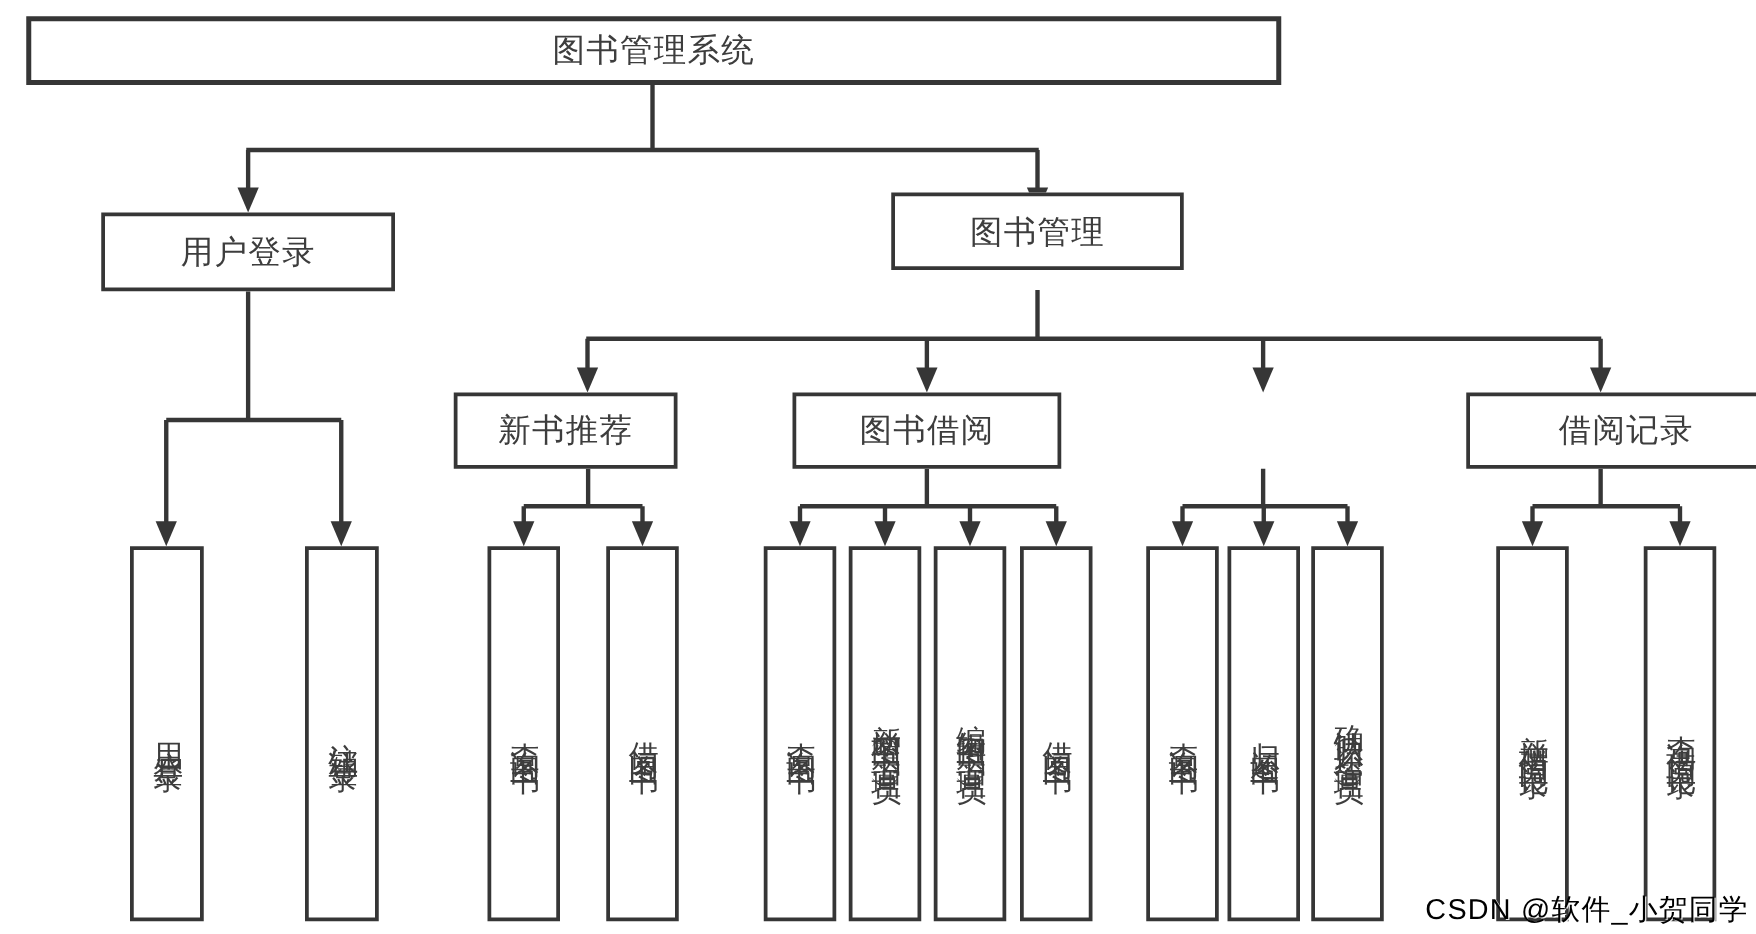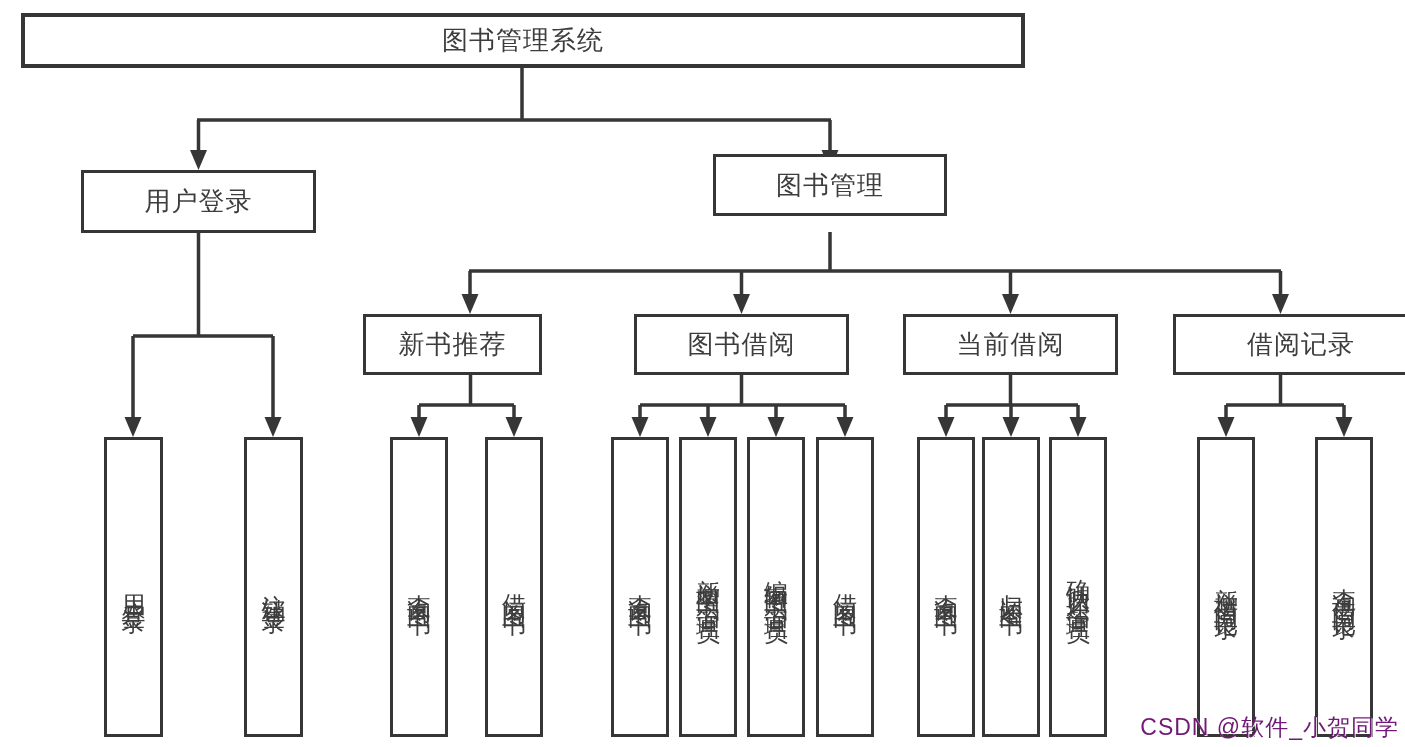--- a/index.html
+++ b/index.html
@@ -28,21 +28,21 @@
     text-orientation:mixed;
     font-size:24px;
     letter-spacing:6px;
     line-height:1;
     white-space:nowrap;
   }
   .watermark{
     position:absolute;
     right:6px;bottom:4px;
     font-size:23px;
-    color:#701a75;
+    color:#000000;
     letter-spacing:1px;
     z-index:5;
     text-shadow:1px 1px 0 rgba(255,255,255,0.85);
     white-space:nowrap;
     margin-top:21px;
   }
 </style>
 </head>
 <body>
 
@@ -91,21 +91,20 @@
     </g>
   </svg>
 
   <div class="box h" style="left:21px;top:13px;width:1004px;height:55px;border-width:4px;">图书管理系统</div>
 
   <div class="box h" style="left:81px;top:170px;width:235px;height:63px;">用户登录</div>
   <div class="box h" style="left:713px;top:154px;width:234px;height:62px;">图书管理</div>
 
   <div class="box h" style="left:363px;top:314px;width:179px;height:61px;">新书推荐</div>
   <div class="box h" style="left:634px;top:314px;width:215px;height:61px;">图书借阅</div>
-  <div class="box h" style="left:903px;top:314px;width:215px;height:61px;">当前借阅</div>
   <div class="box h" style="left:1173px;top:314px;width:256px;height:61px;">借阅记录</div>
 
   <div class="box v" style="left:104px;top:437px;width:59px;height:300px;">用户登录</div>
   <div class="box v" style="left:244px;top:437px;width:59px;height:300px;">注销登录</div>
 
   <div class="box v" style="left:390px;top:437px;width:58px;height:300px;">查询图书</div>
   <div class="box v" style="left:485px;top:437px;width:58px;height:300px;">借阅图书</div>
 
   <div class="box v" style="left:611px;top:437px;width:58px;height:300px;">查询图书</div>
   <div class="box v" style="left:679px;top:437px;width:58px;height:300px;">新增图书（管理员）</div>

